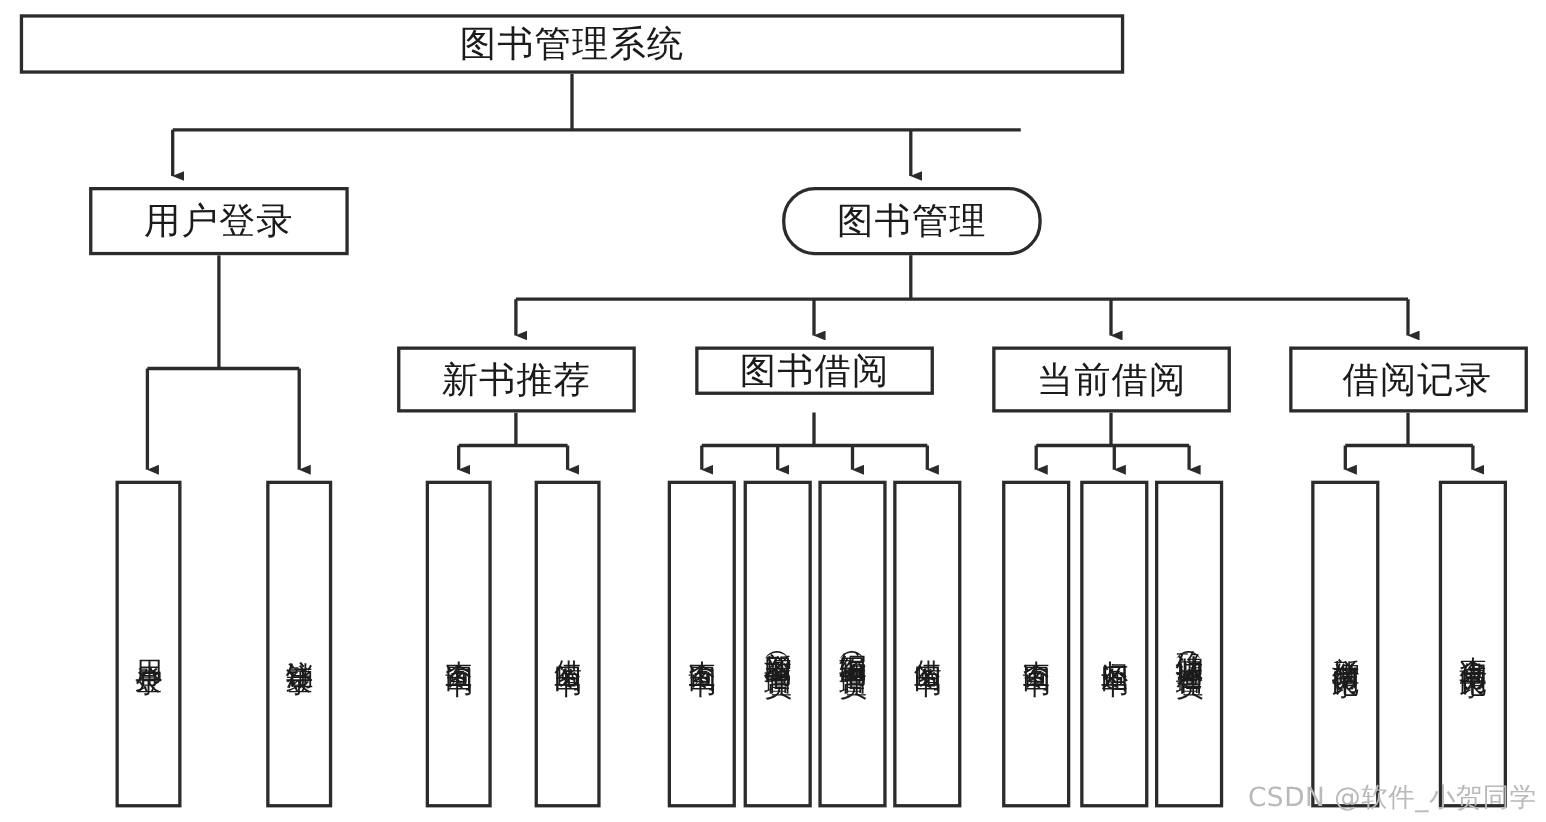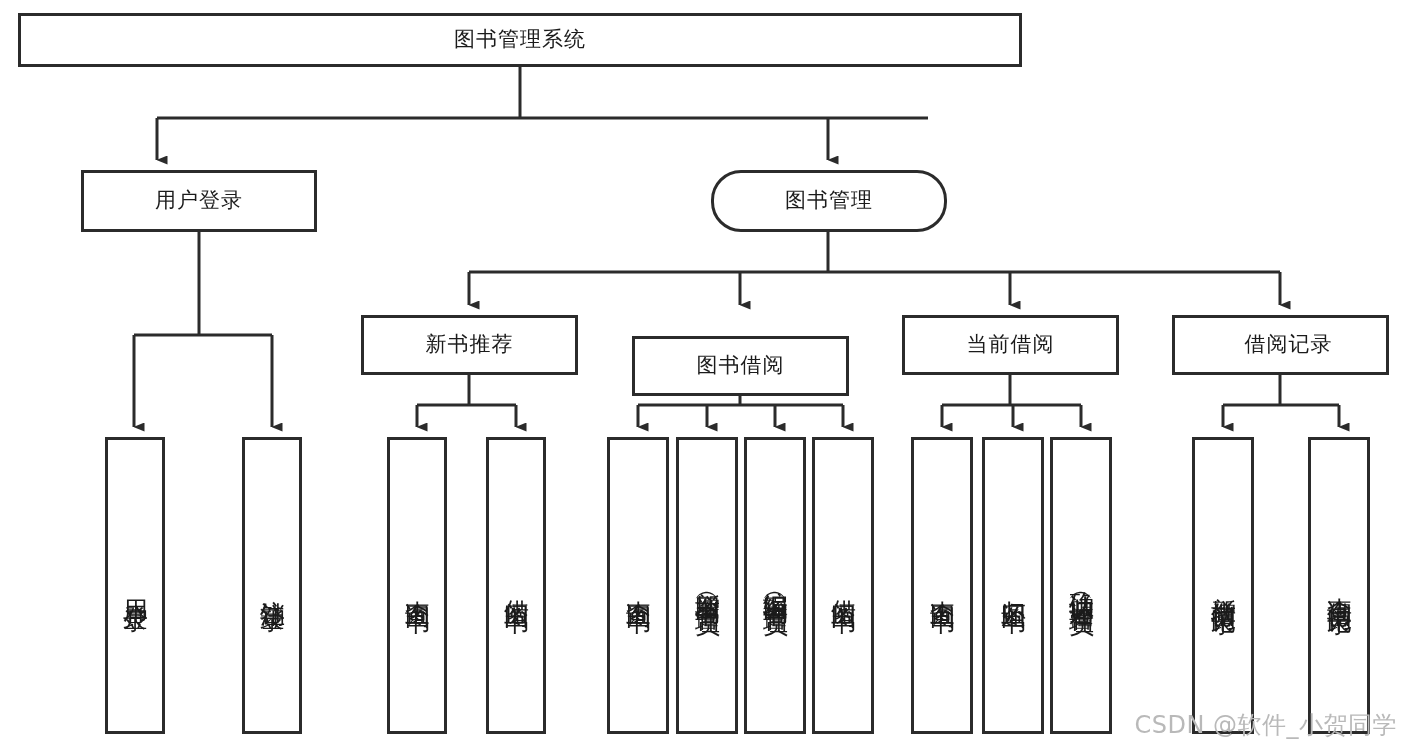--- a/index.html
+++ b/index.html
@@ -30,21 +30,21 @@
     position: absolute;
     box-sizing: border-box;
     border: 3px solid #2b2b2b;
     background: #ffffff;
     display: flex;
     align-items: center;
     justify-content: center;
     color: #1b1b1b;
   }
   .node-h {
-    font-size: 21px;
+    font-size: 33px;
     letter-spacing: 1px;
     line-height: 1.1;
   }
   .node-v {
     writing-mode: vertical-rl;
     text-orientation: upright;
     font-size: 25px;
     line-height: 1.35;
     letter-spacing: 3px;
     white-space: nowrap;
@@ -124,21 +124,21 @@
   <div class="node-box node-h" id="n-l2-0" style="left: 81px; top: 170px; width: 236px; height: 62px;">
     <span>用户登录</span>
   </div>
   <div class="node-box node-h" id="n-l2-1" style="left: 711px; top: 170px; width: 236px; height: 62px; border-radius: 30px;">
     <span>图书管理</span>
   </div>
 
   <div class="node-box node-h" id="n-l3-0" style="left: 361px; top: 315px; width: 217px; height: 60px; text-align: center;">
     <span>新书推荐</span>
   </div>
-  <div class="node-box node-h" id="n-l3-1" style="left: 632px; top: 315px; width: 217px; height: 60px; margin-top: 21px;">
+  <div class="node-box node-h" id="n-l3-1" style="left: 632px; top: 315px; width: 217px; height: 44px;">
     <span>图书借阅</span>
   </div>
   <div class="node-box node-h" id="n-l3-2" style="left: 902px; top: 315px; width: 217px; height: 60px;">
     <span>当前借阅</span>
   </div>
   <div class="node-box node-h" id="n-l3-3" style="left: 1172px; top: 315px; width: 217px; height: 60px; padding-left: 16px;">
     <span>借阅记录</span>
   </div>
 
   <div class="node-box node-v" id="n-lf-0" style="left: 105px; top: 437px; width: 60px; height: 297px;">

